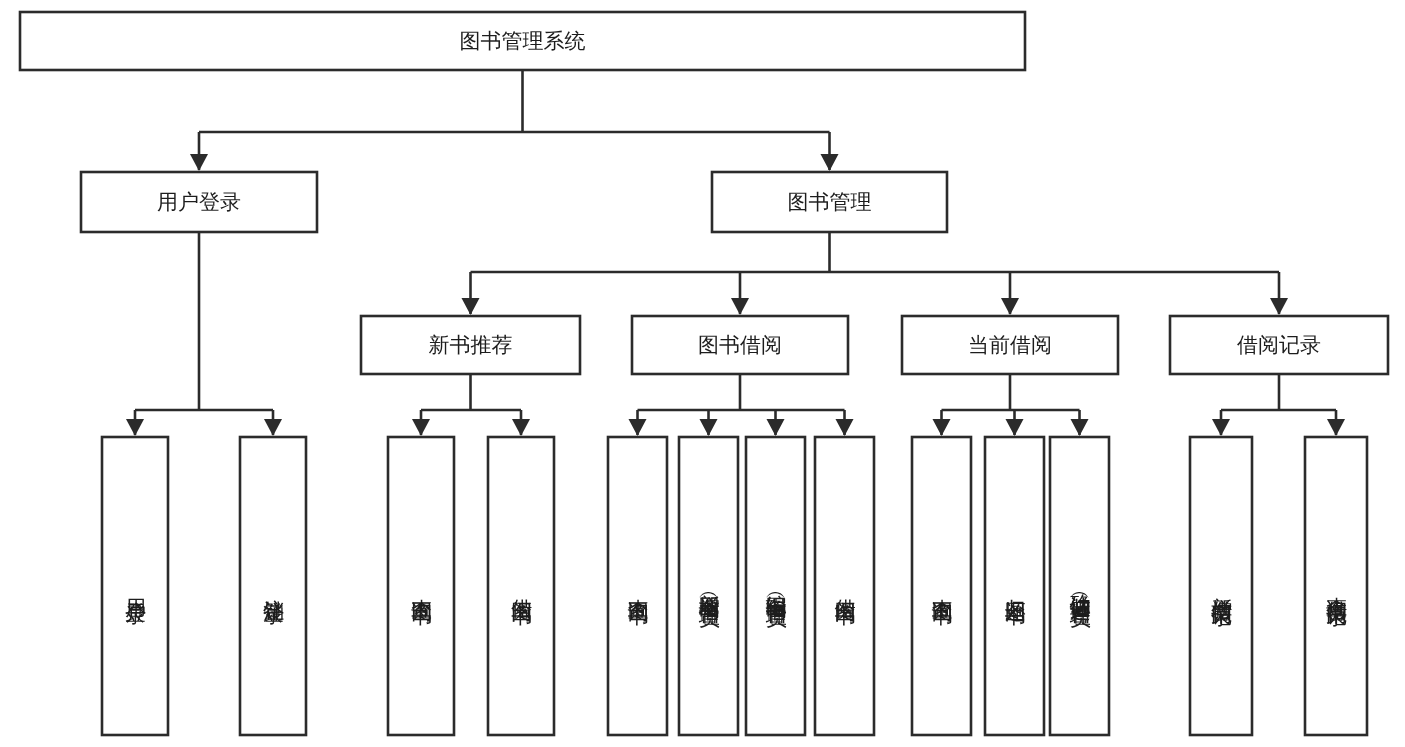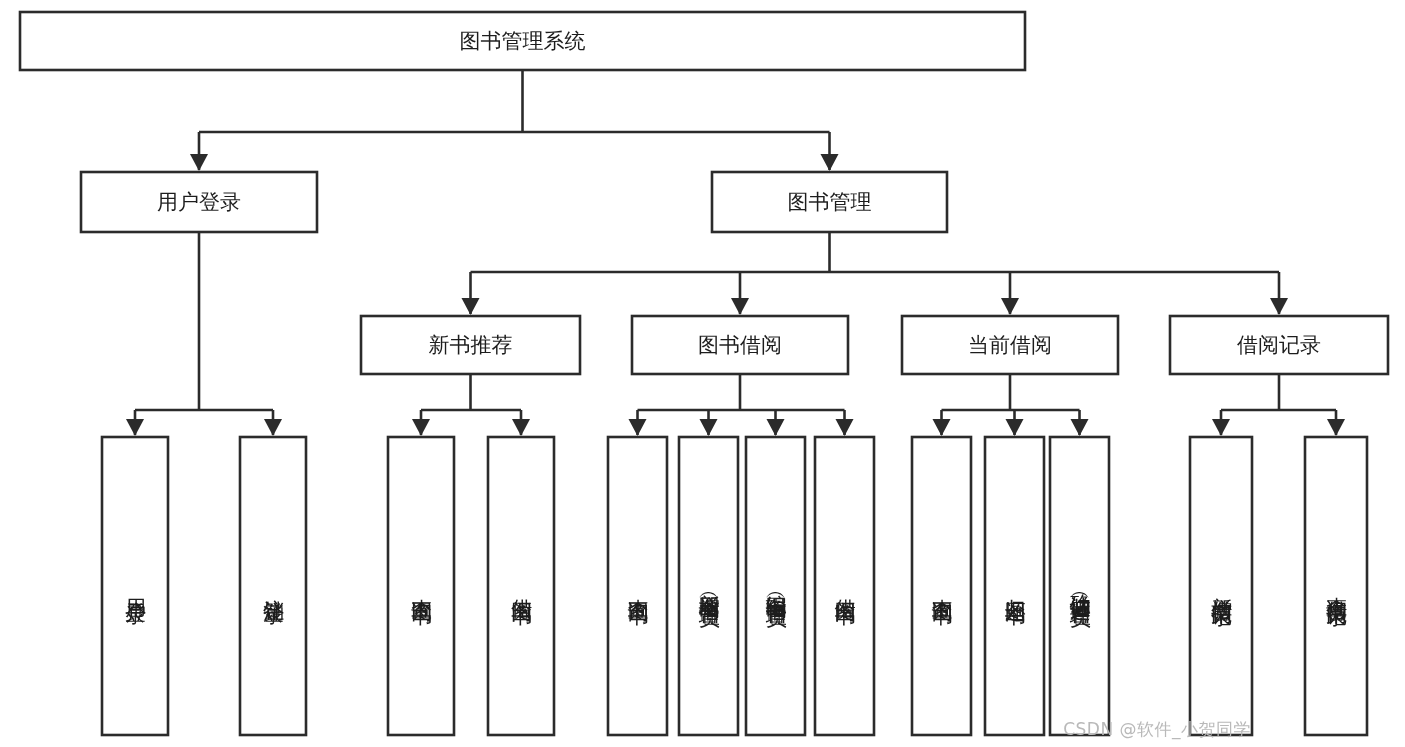--- a/index.html
+++ b/index.html
@@ -175,14 +175,13 @@
       <div class="leaf-label" style="left: 679px; top: 437px; width: 59px; height: 298px; display: flex; align-items: center; justify-content: center;">新增图书（管理员）</div>
       <div class="leaf-label" style="left: 746px; top: 437px; width: 59px; height: 298px; display: flex; align-items: center; justify-content: center;">编辑图书（管理员）</div>
       <div class="leaf-label" style="left: 815px; top: 437px; width: 59px; height: 298px; display: flex; align-items: center; justify-content: center;">借阅图书</div>
       <div class="leaf-label" style="left: 912px; top: 437px; width: 59px; height: 298px; display: flex; align-items: center; justify-content: center;">查询图书</div>
       <div class="leaf-label" style="left: 985px; top: 437px; width: 59px; height: 298px; display: flex; align-items: center; justify-content: center;">归还图书</div>
       <div class="leaf-label" style="left: 1050px; top: 437px; width: 59px; height: 298px; display: flex; align-items: center; justify-content: center;">确认归还（管理员）</div>
       <div class="leaf-label" style="left: 1190px; top: 437px; width: 62px; height: 298px; display: flex; align-items: center; justify-content: center;">新增借阅记录</div>
       <div class="leaf-label" style="left: 1305px; top: 437px; width: 62px; height: 298px; display: flex; align-items: center; justify-content: center;">查询借阅记录</div>
     </div>
 
-  <div class="watermark">CSDN @软件_小贺同学</div>
 </div>
 
 </body></html>

